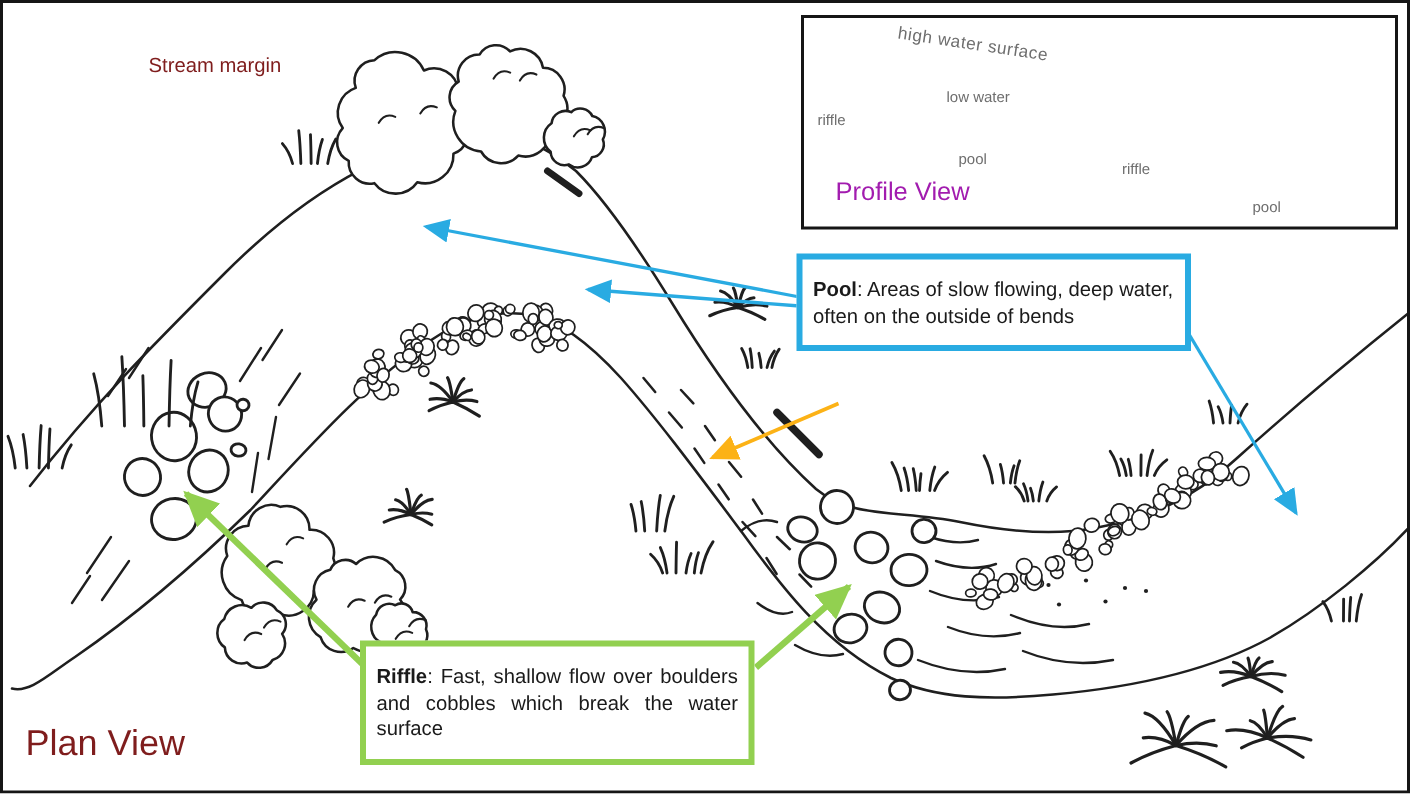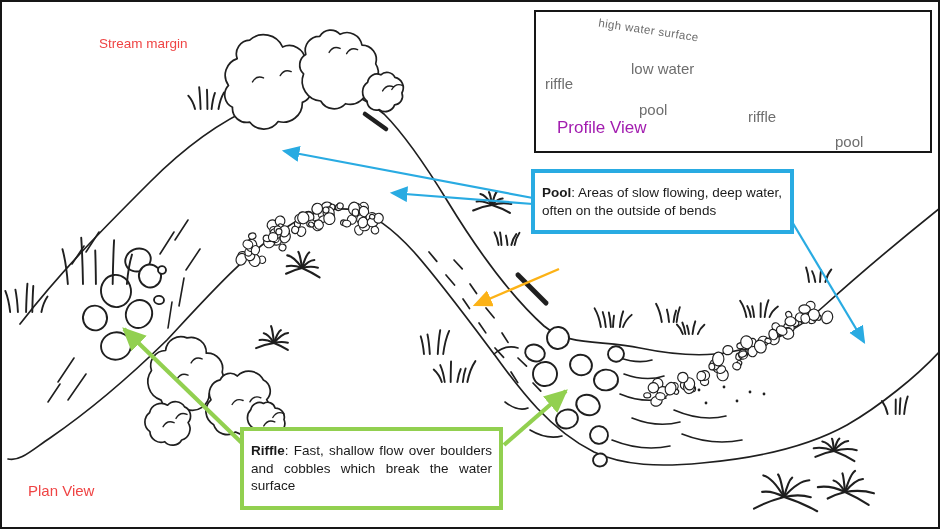--- a/index.html
+++ b/index.html
@@ -1,25 +1,25 @@
 <!DOCTYPE html>
 <html style="--pool: #29abe2; --run: #fcb216; --riffle: #92d050;"><head>
 <meta charset="utf-8">
 <style>
   html,body{margin:0;padding:0;background:#fff;}
   .stage{position:relative;width:940px;height:529px;background:#fff;border:2px solid #161616;
          box-sizing:border-box;overflow:hidden;font-family:"Liberation Sans","DejaVu Sans",sans-serif;}
   #sketch{position:absolute;left:0;top:0;}
-  .lbl{position:absolute;color:#ef4444;white-space:nowrap;}
+  .lbl{position:absolute;color:#7f1d1d;white-space:nowrap;}
   .stream-margin{left:97px;top:34px;font-size:13.5px;}
-  .plan-view{left:26px;top:480px;font-size:15px;}
+  .plan-view{left:15px;top:480px;font-size:24px;}
   .inset{position:absolute;left:532px;top:8px;width:398px;height:143px;border:2px solid #161616;
          box-sizing:border-box;background:transparent;}
   .inset-title{position:absolute;left:21px;top:106px;font-size:17px;color:#a21caf;white-space:nowrap;}
-  .ins{position:absolute;color:#6e6e6e;white-space:nowrap;font-size:15px;}
+  .ins{position:absolute;color:#6e6e6e;white-space:nowrap;font-size:10px;}
   .hw{left:62px;top:12px;font-size:11.5px;transform:rotate(8.5deg);letter-spacing:.4px;}
   .lw{left:95px;top:48px;}
   .rf1{left:9px;top:63px;}
   .pl1{left:103px;top:89px;}
   .rf2{left:212px;top:96px;}
   .pl2{left:299px;top:121px;}
   .callout{position:absolute;background:#fff;color:#1a1a1a;font-size:13.5px;line-height:1.3;
            box-sizing:border-box;padding:11px 7px;}
   .callout b{font-weight:bold;}
   .pool-box{left:529px;top:167px;width:263px;border:4px solid var(--pool,#29abe2);}

